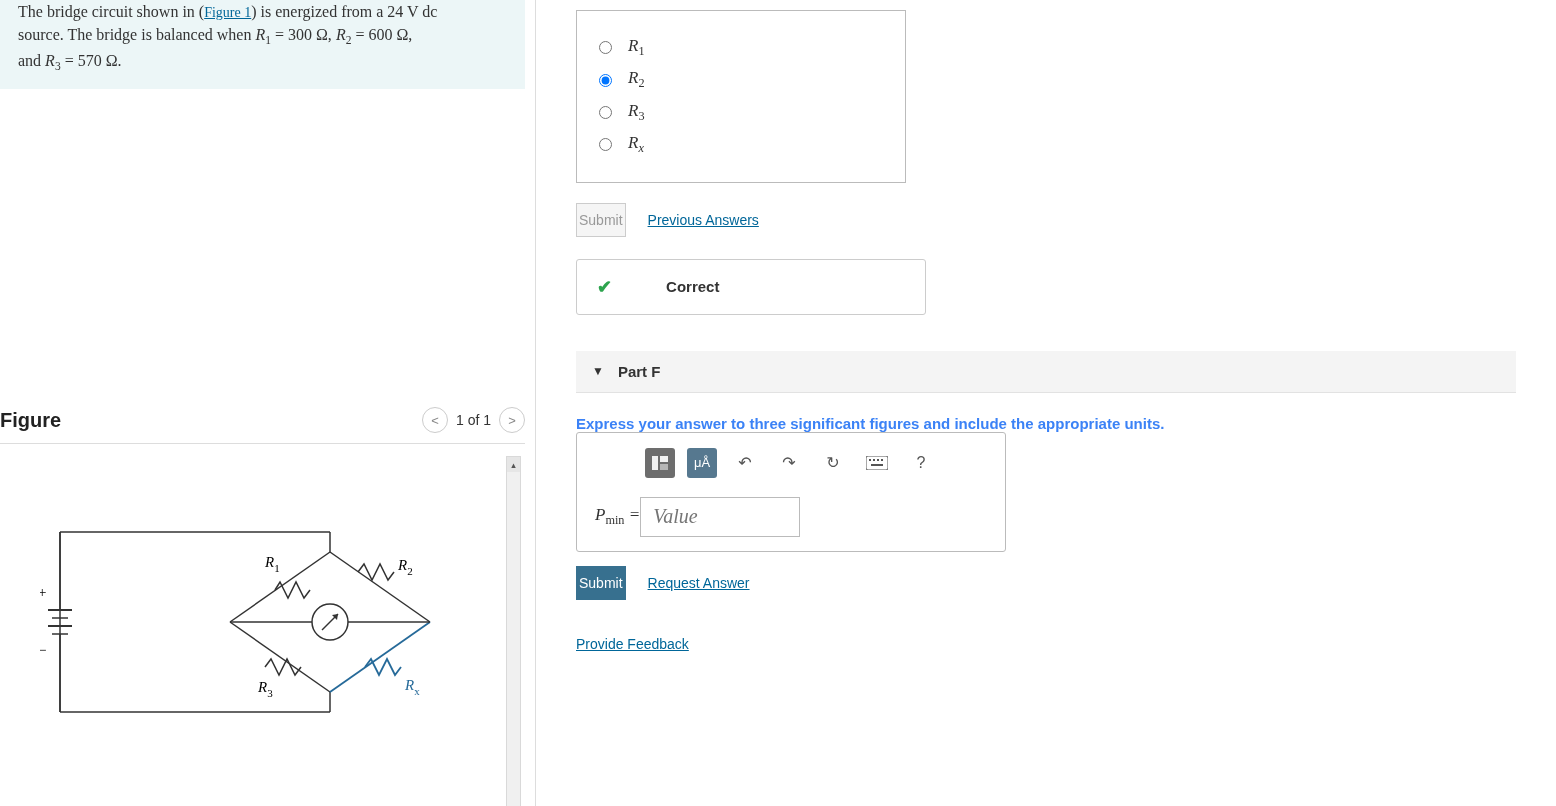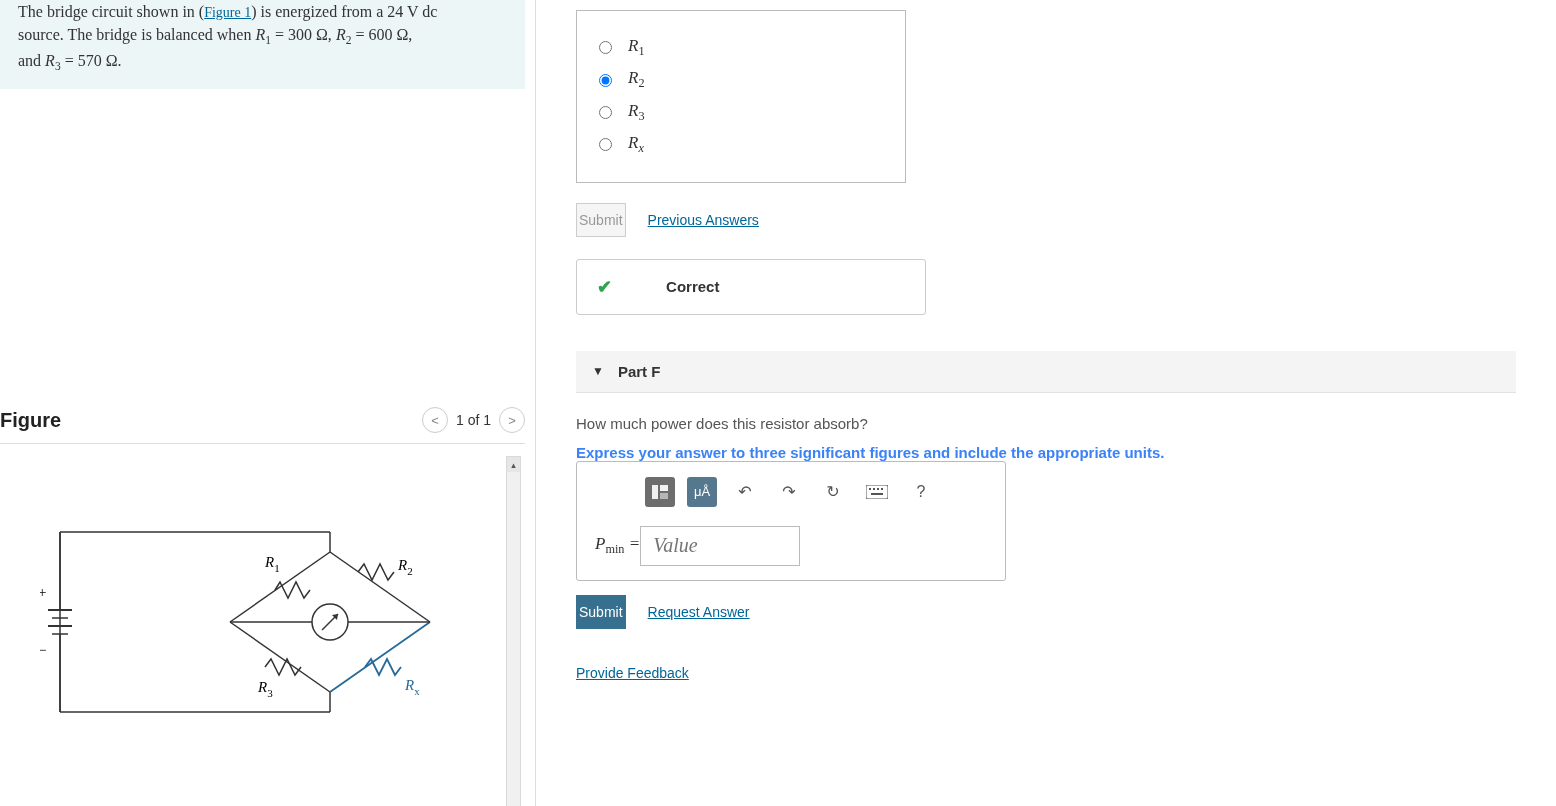--- a/index.html
+++ b/index.html
@@ -156,21 +156,20 @@
     <div class="correct-box">
       <span class="check">✔</span>
       <span class="txt">Correct</span>
     </div>
 
     <div class="part-head">
       <span class="tri">▼</span>
       <span class="title">Part F</span>
     </div>
 
-    <div class="q-text">How much power does this resistor absorb?</div>
     <div class="q-bold">Express your answer to three significant figures and include the appropriate units.</div>
 
     <div class="answer-box">
       <div class="toolbar">
         <div class="tb-icon">
           <svg width="20" height="20" viewBox="0 0 20 20">
               <rect x="2" y="3" width="6" height="14" fill="#fff" opacity="0.9"></rect>
               <rect x="10" y="3" width="8" height="6" fill="#fff" opacity="0.9"></rect>
               <rect x="10" y="11" width="8" height="6" fill="#fff" opacity="0.5"></rect>
             </svg>

